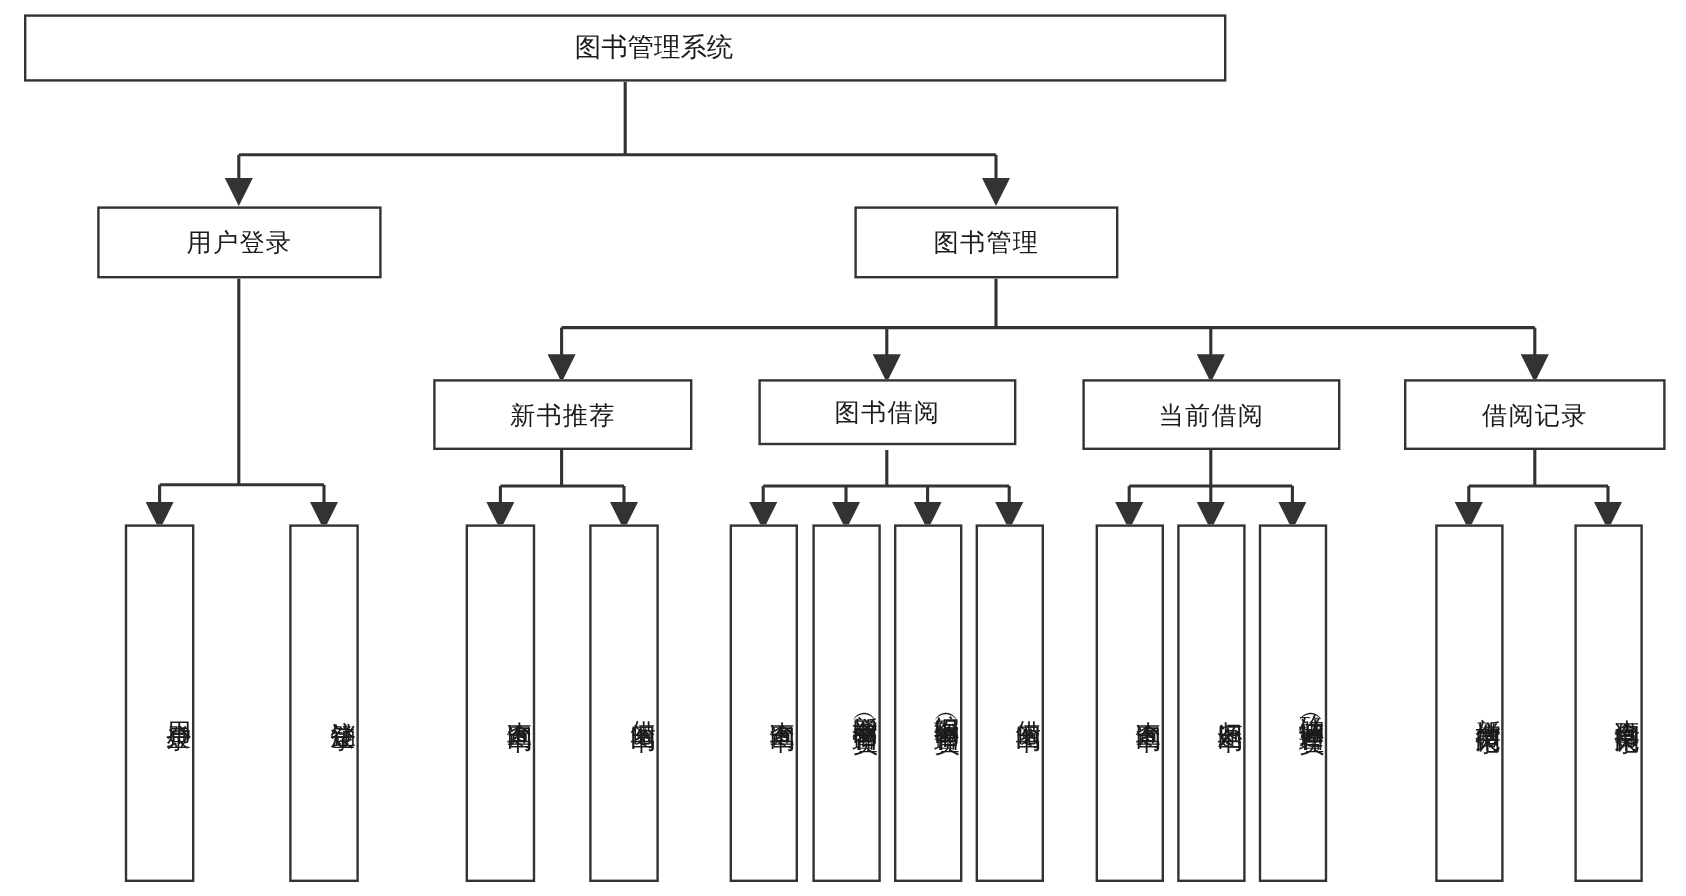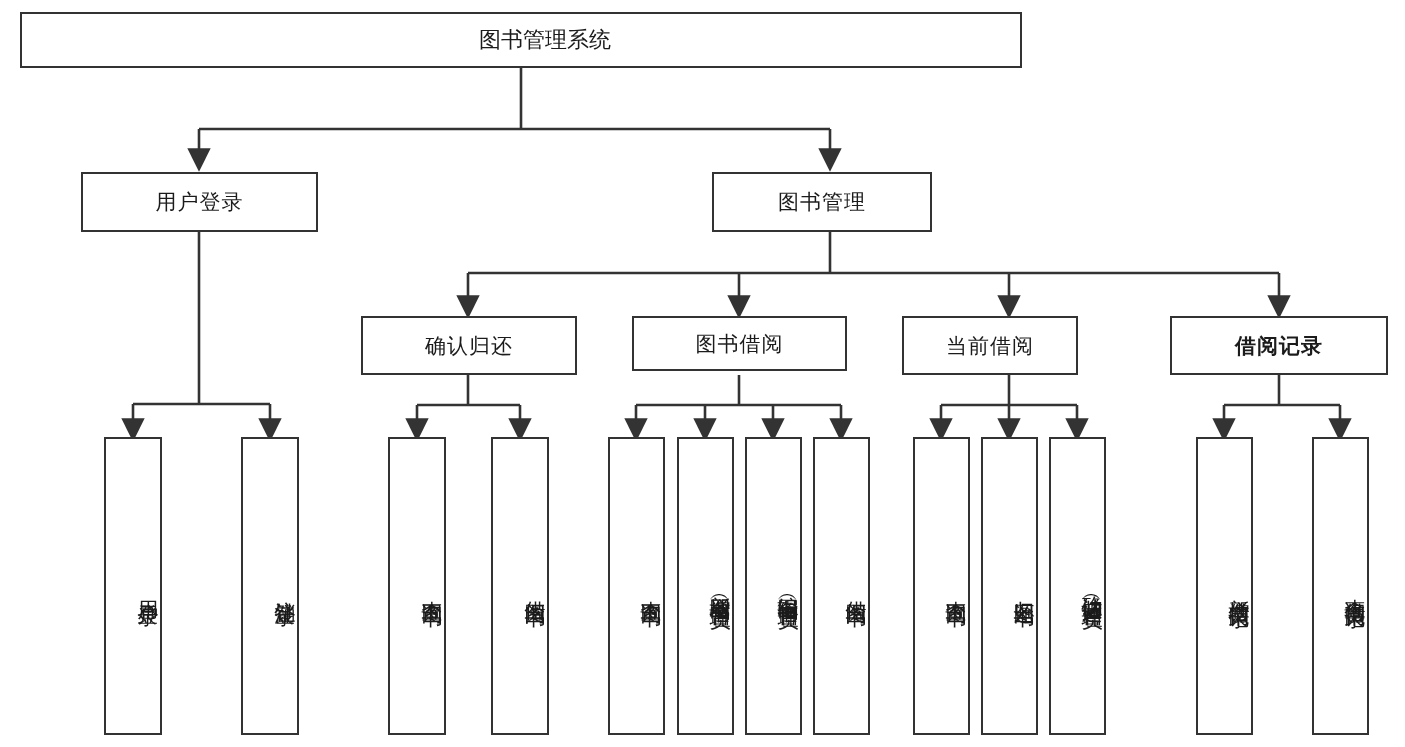--- a/index.html
+++ b/index.html
@@ -79,29 +79,29 @@
   </div>
 
   <div class="node h" style="left:81px;top:172px;width:237px;height:60px;">
     <span>用户登录</span>
   </div>
   <div class="node h" style="left:712px;top:172px;width:220px;height:60px;">
     <span>图书管理</span>
   </div>
 
   <div class="node h" style="left:361px;top:316px;width:216px;height:59px;">
-    <span>确认归还</span>
+    <span>新书推荐</span>
   </div>
   <div class="node h" style="left:632px;top:316px;width:215px;height:55px;">
     <span>图书借阅</span>
   </div>
-  <div class="node h" style="left:902px;top:316px;width:176px;height:59px;">
+  <div class="node h" style="left:902px;top:316px;width:215px;height:59px;">
     <span>当前借阅</span>
   </div>
-  <div class="node h" style="left:1170px;top:316px;width:218px;height:59px;font-weight:bold;">
+  <div class="node h" style="left:1170px;top:316px;width:218px;height:59px;">
     <span>借阅记录</span>
   </div>
 
   <div class="node leaf" style="left:104px;top:437px;width:58px;height:298px;">
     <span>用户登录</span>
   </div>
   <div class="node leaf" style="left:241px;top:437px;width:58px;height:298px;">
     <span>注销登录</span>
   </div>
 

